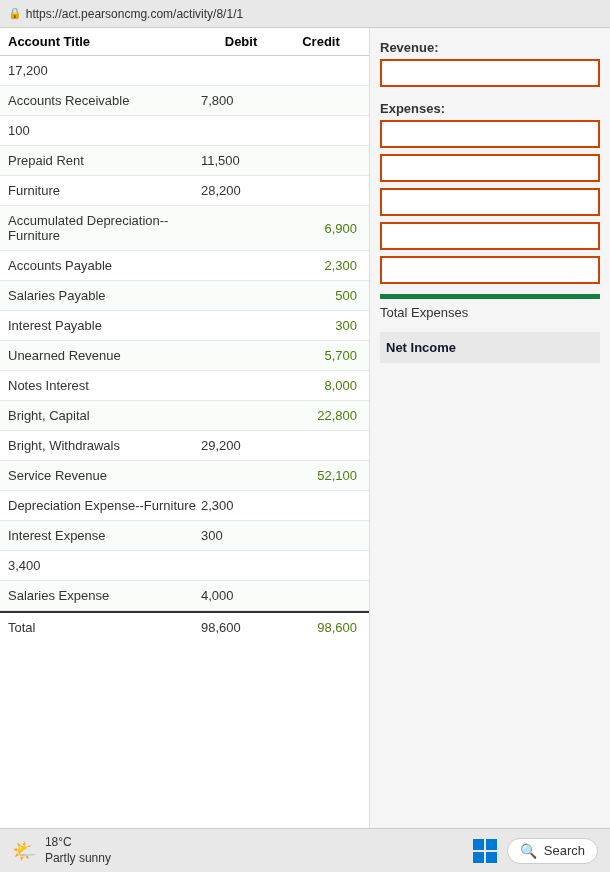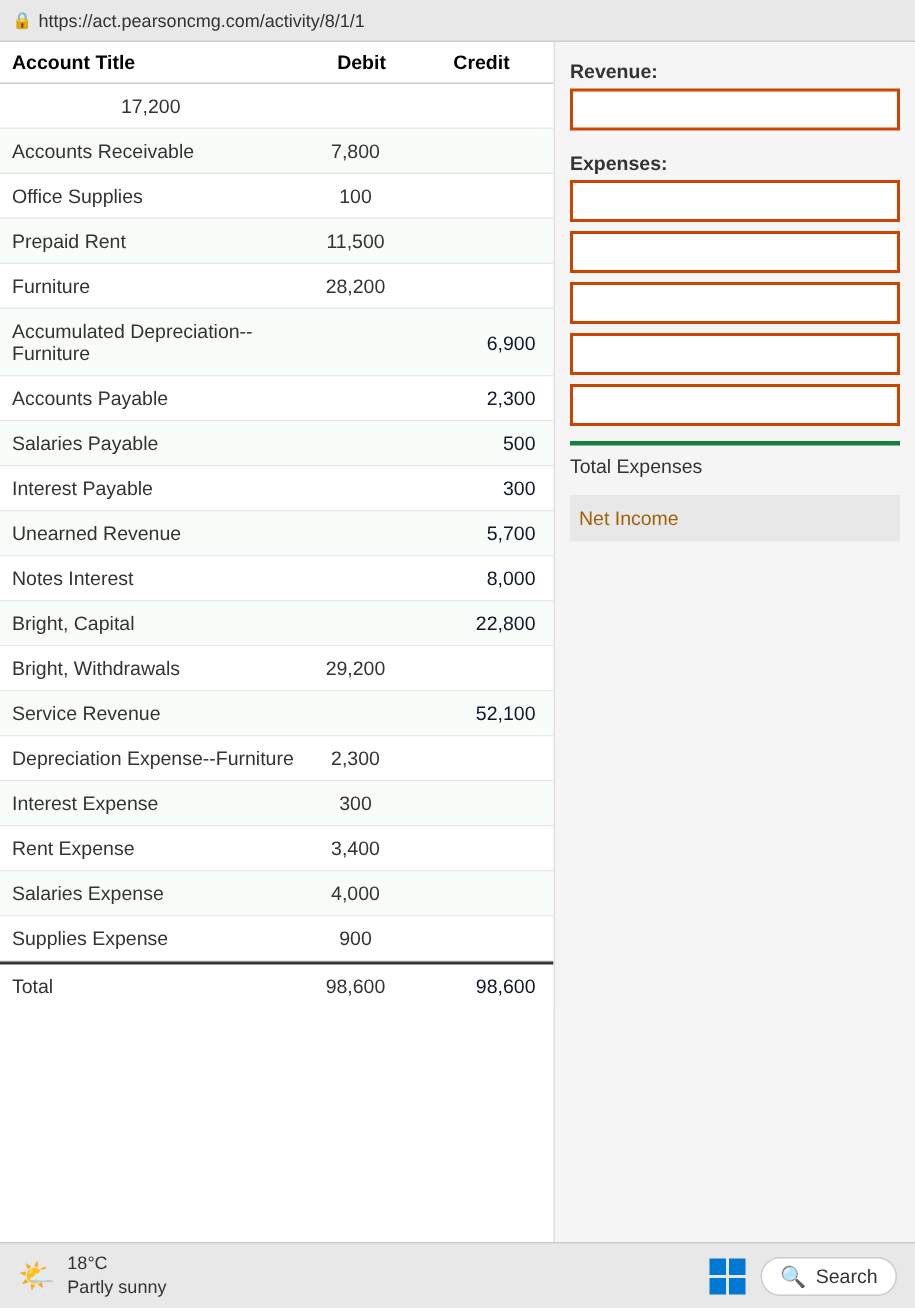--- a/index.html
+++ b/index.html
@@ -74,28 +74,28 @@
     }
     .table-row:nth-child(even) {
       background: #f9fdf9;
     }
 
     .col-account {
       color: #333;
       font-size: 13px;
     }
     .col-debit {
-      text-align: center;
+      text-align: left;
       padding-right: 8px;
       color: #333;
     }
     .col-credit {
       text-align: right;
       padding-right: 4px;
-      color: #0f172a;
+      color: #4d7c0f;
     }
 
     .total-row {
       display: grid;
       grid-template-columns: 1fr 80px 80px;
       padding: 7px 8px;
       border-top: 2px solid #333;
       font-weight: normal;
       background: #fff;
     }
@@ -129,31 +129,31 @@
       font-weight: bold;
       margin-top: 8px;
       margin-bottom: 4px;
       color: #333;
     }
 
     .total-expenses-row {
       font-size: 13px;
       color: #333;
       padding: 6px 0;
-      border-top: 3px solid #15803d;
+      border-top: 5px solid #15803d;
       margin-top: 4px;
     }
 
     .net-income-row {
       background: #e8e8e8;
       padding: 8px 6px;
-      font-weight: normal;
+      font-weight: bold;
       font-size: 13px;
       margin-top: 6px;
-      color: #a16207;
+      color: #0f172a;
     }
 
     
     .taskbar {
       position: absolute;
       bottom: 0;
       left: 0;
       width: 610px;
       height: 44px;
       background: #e8e8e8;
@@ -239,21 +239,20 @@
           <div class="table-row">
             <span class="col-debit">17,200</span>
             <span class="col-credit"></span>
           </div>
           <div class="table-row">
             <span class="col-account">Accounts Receivable</span>
             <span class="col-debit">7,800</span>
             <span class="col-credit"></span>
           </div>
           <div class="table-row">
-            <span class="col-account">Office Supplies</span>
             <span class="col-debit">100</span>
             <span class="col-credit"></span>
           </div>
           <div class="table-row">
             <span class="col-account">Prepaid Rent</span>
             <span class="col-debit">11,500</span>
             <span class="col-credit"></span>
           </div>
           <div class="table-row">
             <span class="col-account">Furniture</span>
@@ -309,32 +308,26 @@
             <span class="col-account">Depreciation Expense--Furniture</span>
             <span class="col-debit">2,300</span>
             <span class="col-credit"></span>
           </div>
           <div class="table-row">
             <span class="col-account">Interest Expense</span>
             <span class="col-debit">300</span>
             <span class="col-credit"></span>
           </div>
           <div class="table-row">
-            <span class="col-account">Rent Expense</span>
             <span class="col-debit">3,400</span>
             <span class="col-credit"></span>
           </div>
           <div class="table-row">
             <span class="col-account">Salaries Expense</span>
             <span class="col-debit">4,000</span>
-            <span class="col-credit"></span>
-          </div>
-          <div class="table-row">
-            <span class="col-account">Supplies Expense</span>
-            <span class="col-debit">900</span>
             <span class="col-credit"></span>
           </div>
         </div>
 
       <div class="total-row">
         <span class="col-account">Total</span>
         <span class="col-debit">98,600</span>
         <span class="col-credit">98,600</span>
       </div>
     </div>

